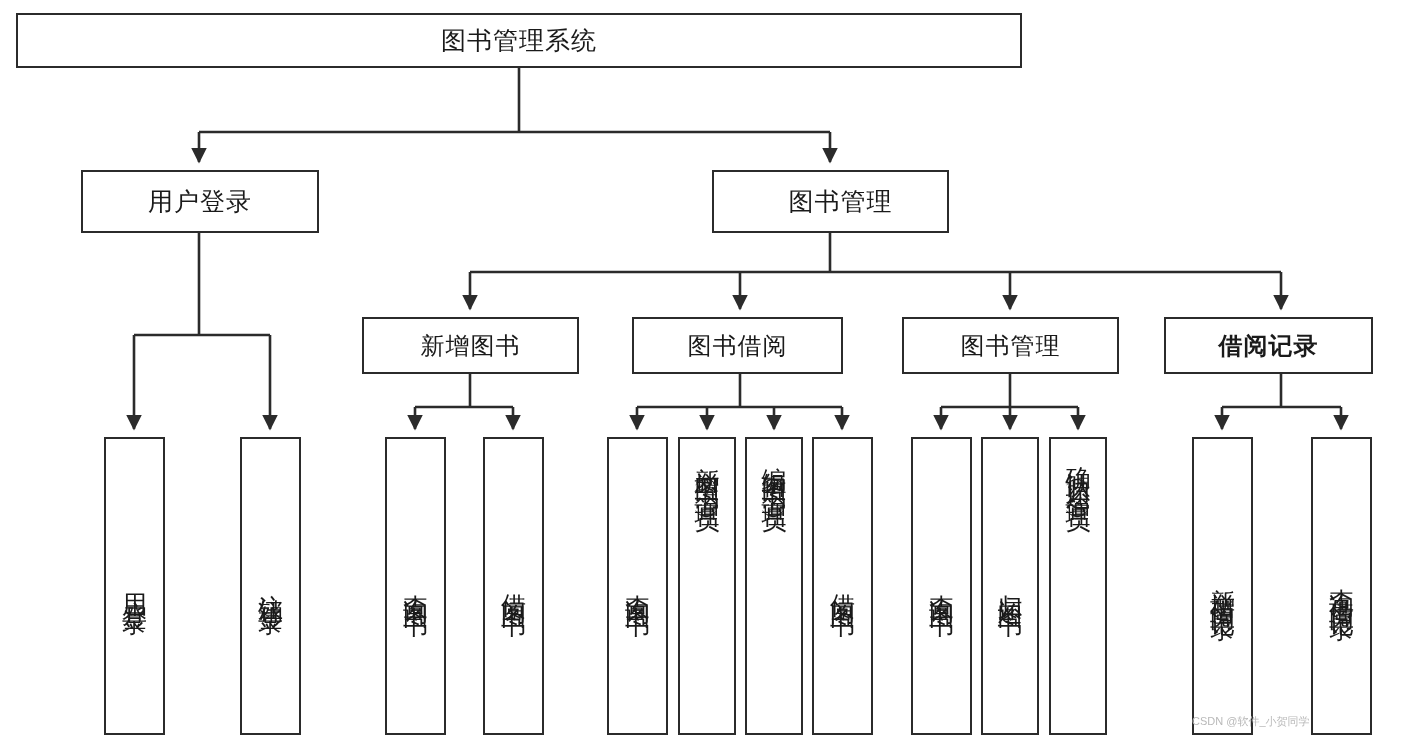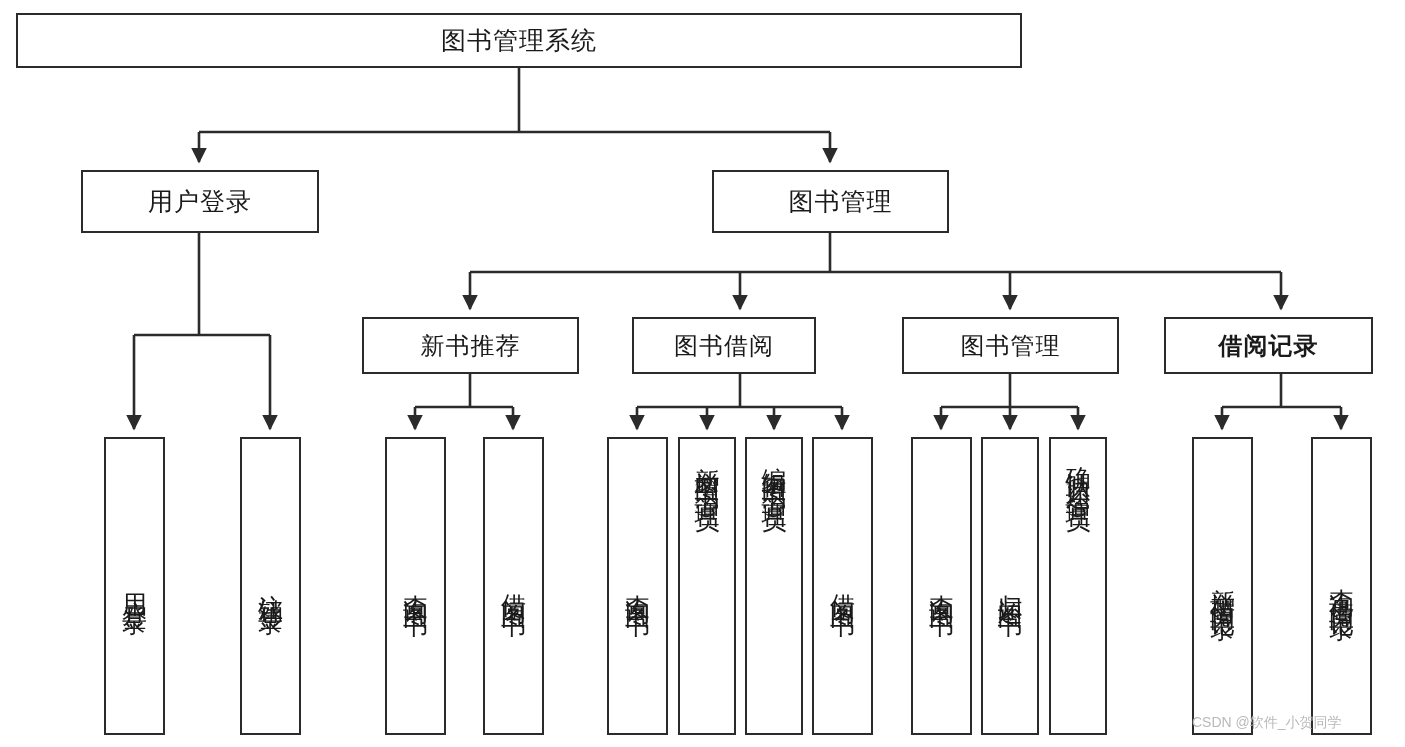--- a/index.html
+++ b/index.html
@@ -64,21 +64,21 @@
   #n-book-mgmt { left: 712px; width: 237px; padding-left: 20px; }
   
   .node.lvl3 {
     top: 317px;
     height: 57px;
   }
   .node.lvl3 .node-label {
     font-size: 24px;
   }
   #n-new-book     { left: 362px; width: 217px; }
-  #n-book-borrow  { left: 632px; width: 184px; }
+  #n-book-borrow  { left: 632px; width: 211px; }
   #n-current      { left: 902px; width: 217px; }
   #n-records      { left: 1164px; width: 209px; font-weight: bold; }
   
   .node.leaf {
     top: 437px;
     height: 298px;
     align-items: flex-start;
     justify-content: center;
     padding-top: 8px;
   }
@@ -90,21 +90,21 @@
     line-height: 1;
   }
   .node.leaf.centered {
     align-items: center;
     padding-top: 0;
   }
   .watermark {
     position: absolute;
     left: 1192px;
     top: 714px;
-    font-size: 14px;
+    font-size: 11px;
     color: #b9b9b9;
     white-space: nowrap;
     z-index: 5;
     font-family: "Liberation Sans", "DejaVu Sans", sans-serif;
   }
 </style>
 </head>
 <body>
 
 <div id="canvas">
@@ -167,21 +167,21 @@
   </div>
 
   <div class="node lvl2" id="n-user-login">
     <span class="node-label">用户登录</span>
   </div>
   <div class="node lvl2" id="n-book-mgmt">
     <span class="node-label">图书管理</span>
   </div>
 
   <div class="node lvl3" id="n-new-book">
-    <span class="node-label">新书推荐</span>
+    <span class="node-label">新增图书</span>
   </div>
   <div class="node lvl3" id="n-book-borrow">
     <span class="node-label">图书借阅</span>
   </div>
   <div class="node lvl3" id="n-current">
     <span class="node-label">图书管理</span>
   </div>
   <div class="node lvl3" id="n-records">
     <span class="node-label">借阅记录</span>
   </div>

